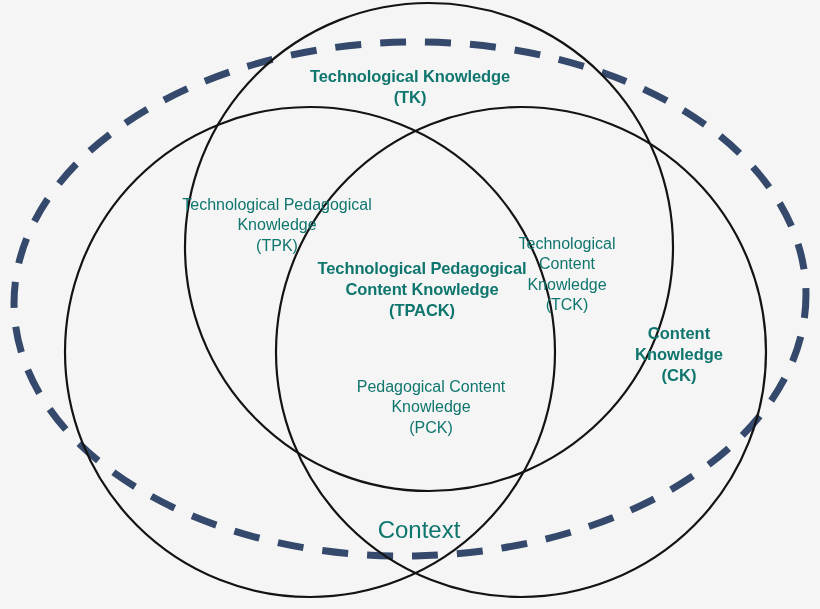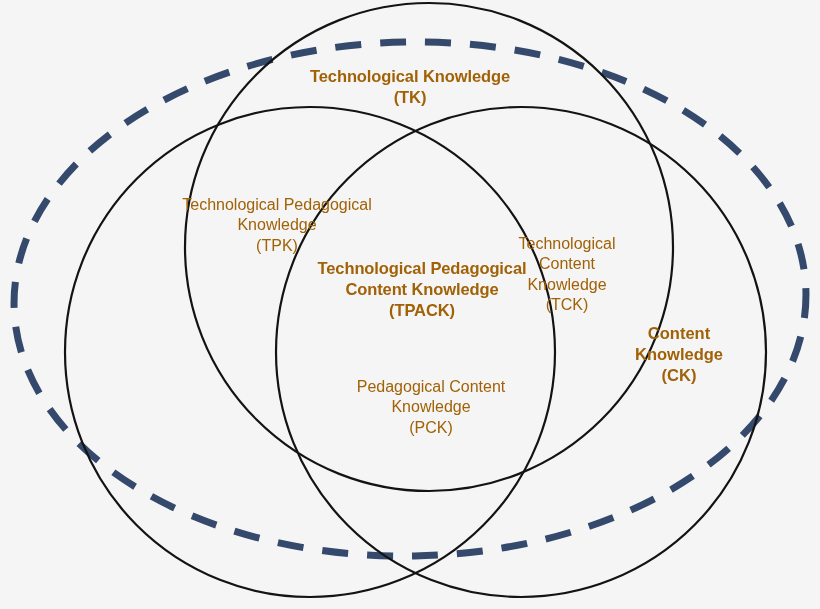--- a/index.html
+++ b/index.html
@@ -18,21 +18,21 @@
   #diagram-svg {
     position: absolute;
     left: 0;
     top: 0;
     width: 820px;
     height: 609px;
   }
   .lbl {
     position: absolute;
     text-align: center;
-    color: #a16207;
+    color: #0f766e;
     line-height: 1.28;
     white-space: pre-line;
     pointer-events: none;
   }
   .lbl.bold {
     font-weight: bold;
   }
   
   #label-tk {
     left: 255px;
@@ -118,14 +118,15 @@
 
 
   <div class="lbl bold" id="label-ck">Content
 Knowledge
 (CK)</div>
 
   <div class="lbl" id="label-pck">Pedagogical Content
 Knowledge
 (PCK)</div>
 
+  <div class="lbl" id="label-context">Context</div>
 
 </div>
 
 </body></html>

